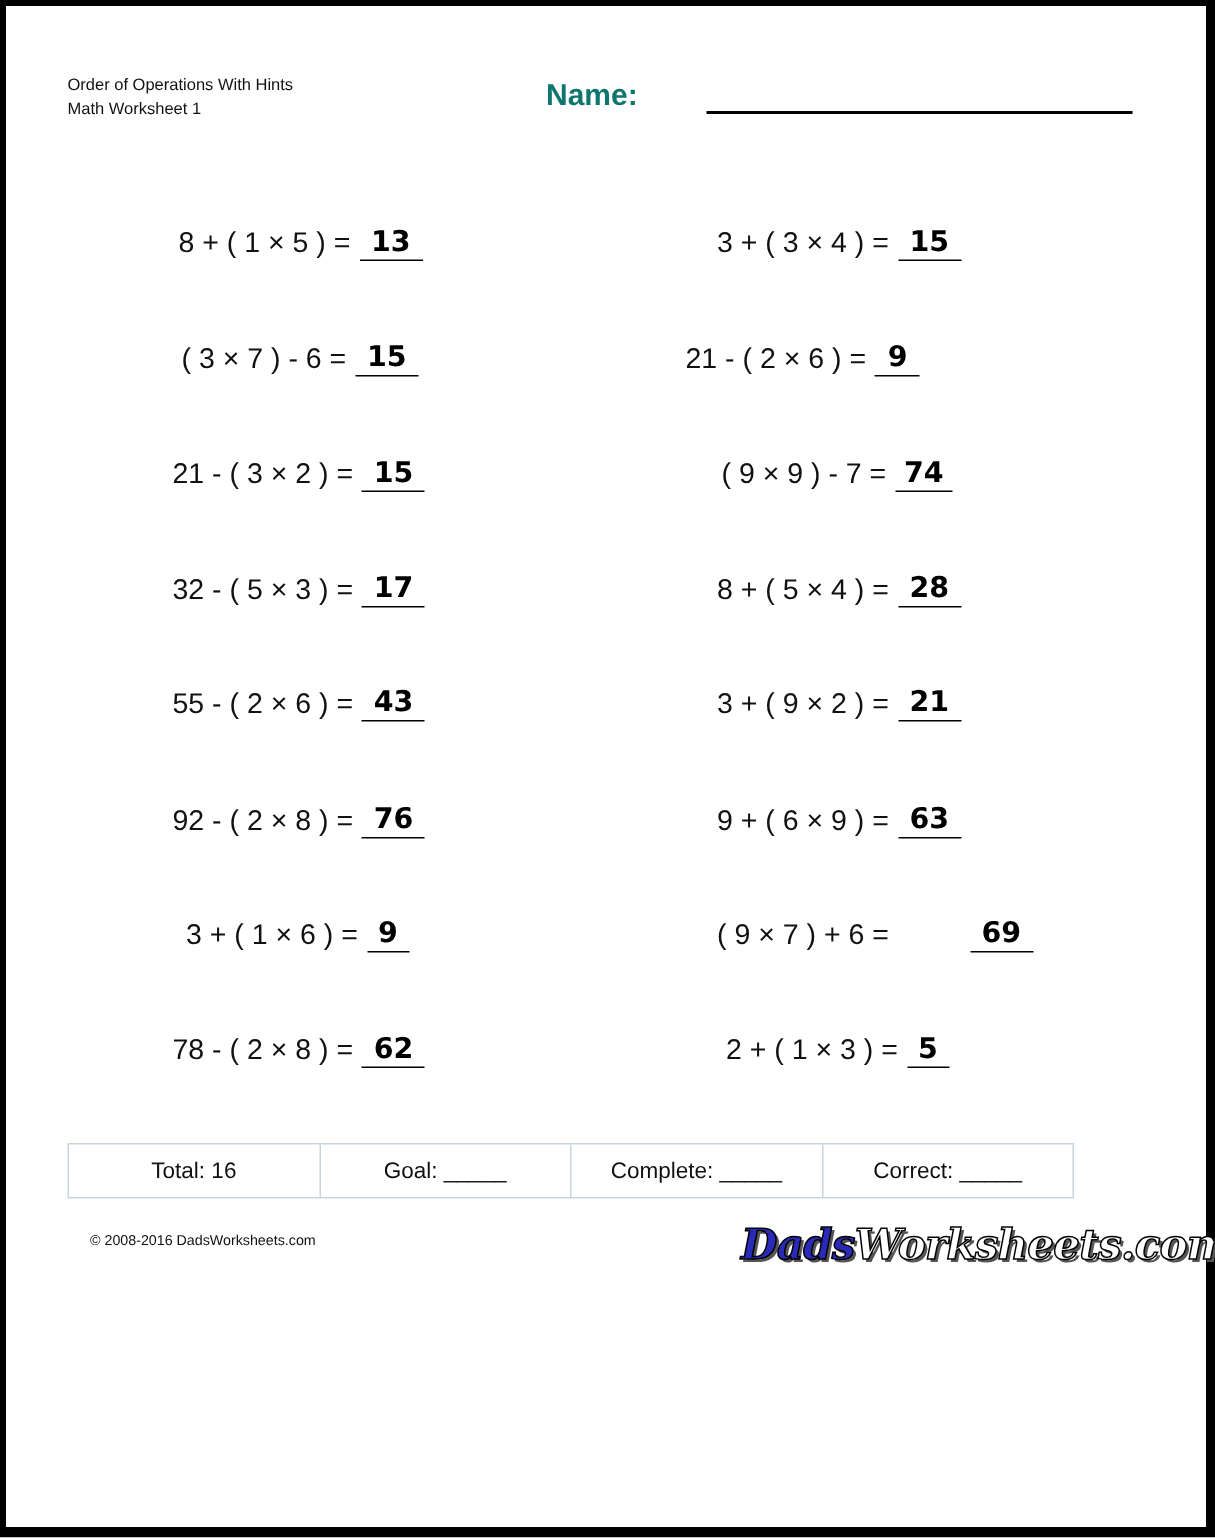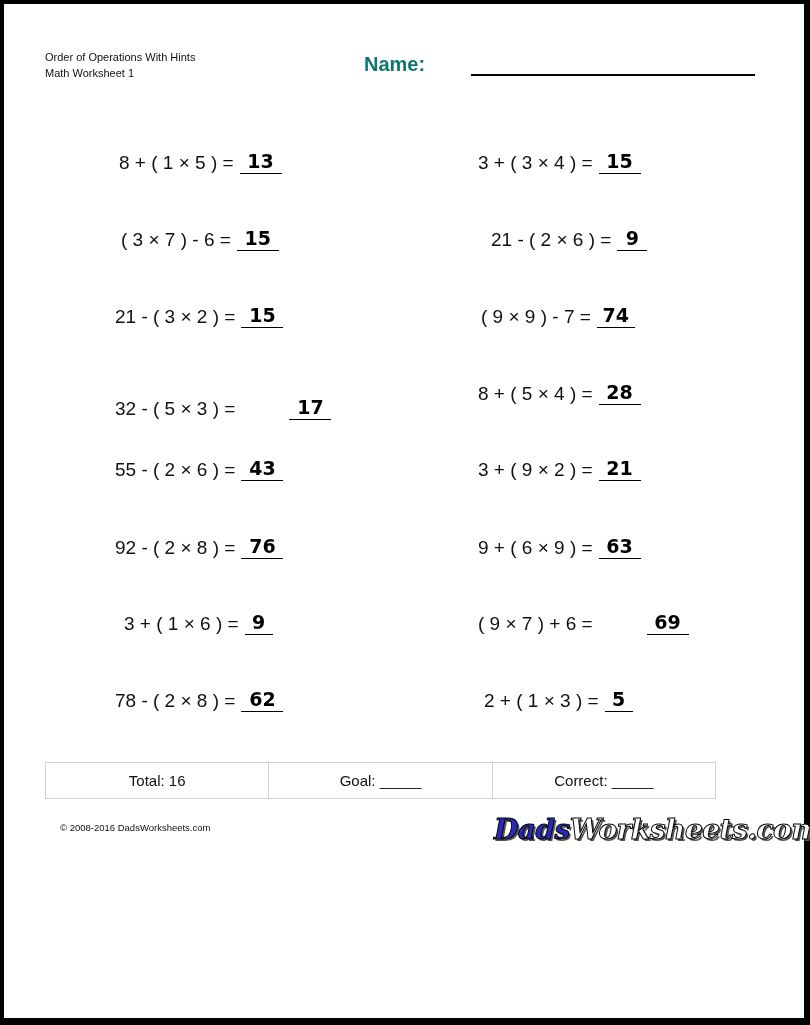--- a/index.html
+++ b/index.html
@@ -33,38 +33,39 @@
 </div>
 
 <div class="name-wrap">
   <span>Name:</span>
   <span class="name-line"></span>
 </div>
 
 <div class="problem" style="left:119px; top:150px;"><span>8 + ( 1 × 5 ) =</span><span class="answer" style="width:42px">13</span></div>
 <div class="problem" style="left:121px; top:227px;"><span>( 3 × 7 ) - 6 =</span><span class="answer" style="width:42px">15</span></div>
 <div class="problem" style="left:115px; top:304px;"><span>21 - ( 3 × 2 ) =</span><span class="answer" style="width:42px">15</span></div>
-<div class="problem" style="left:115px; top:396px;gap:48px;"><span>32 - ( 5 × 3 ) =</span><span class="answer" style="width:42px">17</span></div>
+<div class="problem" style="left:115px; top:381px;"><span>32 - ( 5 × 3 ) =</span><span class="answer" style="width:42px">17</span></div>
 <div class="problem" style="left:115px; top:457px;"><span>55 - ( 2 × 6 ) =</span><span class="answer" style="width:42px">43</span></div>
 <div class="problem" style="left:115px; top:535px;"><span>92 - ( 2 × 8 ) =</span><span class="answer" style="width:42px">76</span></div>
 <div class="problem" style="left:124px; top:611px;"><span>3 + ( 1 × 6 ) =</span><span class="answer" style="width:28px">9</span></div>
 <div class="problem" style="left:115px; top:688px;"><span>78 - ( 2 × 8 ) =</span><span class="answer" style="width:42px">62</span></div>
 
 <div class="problem" style="left:478px; top:150px;"><span>3 + ( 3 × 4 ) =</span><span class="answer" style="width:42px">15</span></div>
-<div class="problem" style="left:491px; top:227px;align-items:flex-end;"><span>21 - ( 2 × 6 ) =</span><span class="answer" style="width:30px">9</span></div>
+<div class="problem" style="left:457px; top:227px;align-items:flex-end;"><span>21 - ( 2 × 6 ) =</span><span class="answer" style="width:30px">9</span></div>
 <div class="problem" style="left:481px; top:304px;"><span>( 9 × 9 ) - 7 =</span><span class="answer" style="width:38px">74</span></div>
 <div class="problem" style="left:478px; top:381px;"><span>8 + ( 5 × 4 ) =</span><span class="answer" style="width:42px">28</span></div>
 <div class="problem" style="left:478px; top:457px;"><span>3 + ( 9 × 2 ) =</span><span class="answer" style="width:42px">21</span></div>
 <div class="problem" style="left:478px; top:535px;"><span>9 + ( 6 × 9 ) =</span><span class="answer" style="width:42px">63</span></div>
 <div class="problem" style="left:478px; top:611px;gap:48px;"><span>( 9 × 7 ) + 6 =</span><span class="answer" style="width:42px">69</span></div>
 <div class="problem" style="left:484px; top:688px;"><span>2 + ( 1 × 3 ) =</span><span class="answer" style="width:28px">5</span></div>
 
 <div class="summary">
   <div class="cell">Total: 16</div>
   <div class="cell">Goal: _____</div>
+  <div class="cell">Complete: _____</div>
   <div class="cell">Correct: _____</div>
 </div>
 
 <div class="footer">
   <div>© 2008-2016 DadsWorksheets.com</div>
 </div>
 
 <div class="logo">
   <span class="dads">Dads</span><span class="rest">Worksheets.com</span>
 </div>

